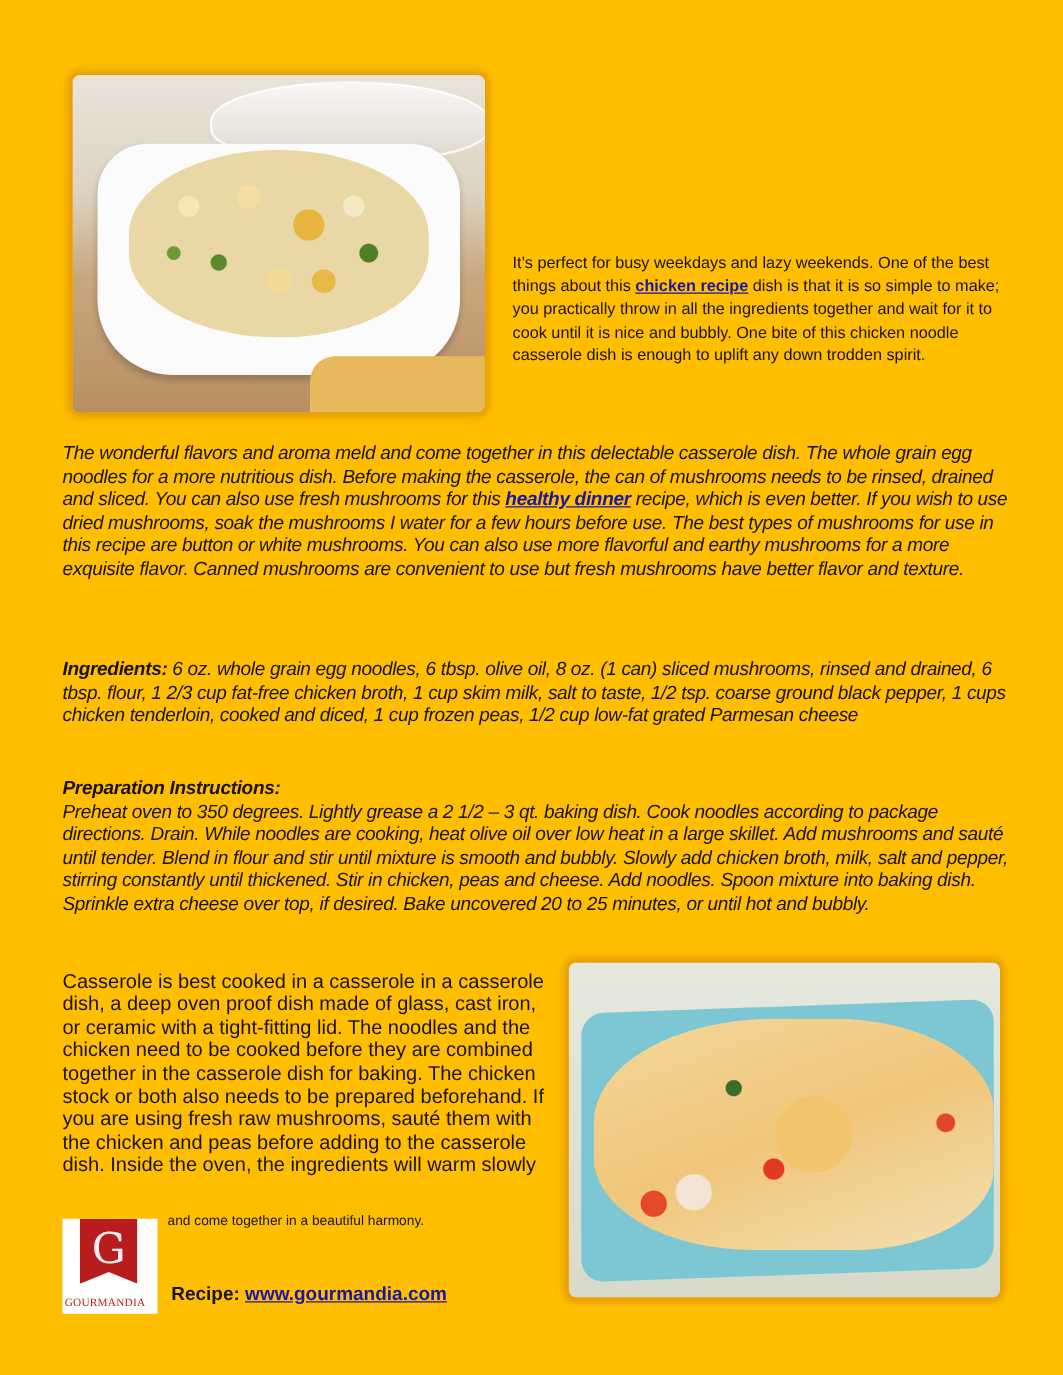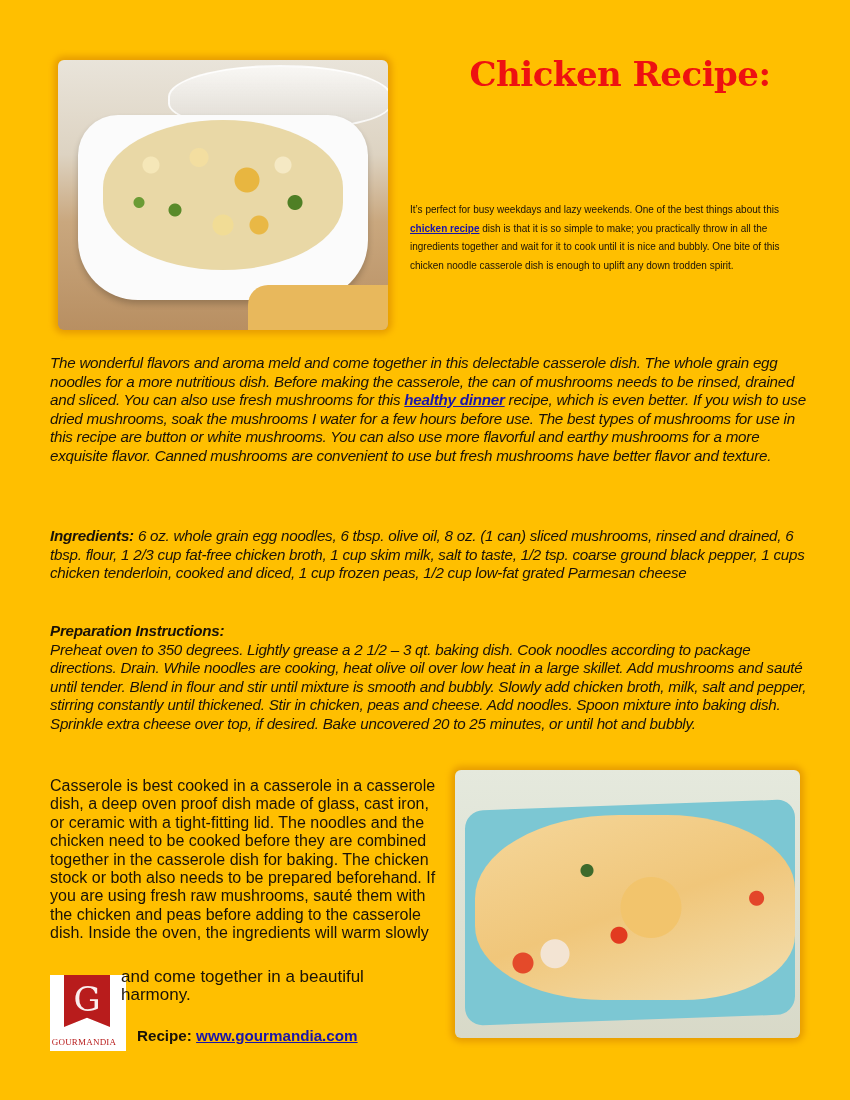--- a/index.html
+++ b/index.html
@@ -85,38 +85,38 @@
       font-family: "DejaVu Serif", serif;
       font-weight: bold;
       font-size: 34px; line-height: 44px;
       letter-spacing: -0.5px;
     }
     .title .line1 { color: #EE1111; display: block; }
     .title .line2, .title .line3 { color: #9A4A12; display: block; }
 
     .intro {
       position: absolute; left: 410px; top: 201px; width: 405px;
-      font-size: 10px; line-height: 18.5px;
+      font-size: 13px; line-height: 18.5px;
     }
     .para {
       position: absolute; left: 50px; width: 770px;
       font-size: 15.2px; line-height: 18.5px;
       letter-spacing: -0.25px;
       font-style: italic;
     }
     #para-main { top: 354px; }
     #para-ingredients { top: 527px; }
     #para-prep { top: 622px; }
     #para-casserole {
       position: absolute; left: 50px; top: 777px; width: 390px;
       font-size: 16px; line-height: 18.4px;
     }
     #para-end {
-      position: absolute; left: 121px; top: 968px; width: 300px;
-      font-size: 17px; line-height: 18.4px;
+      position: absolute; left: 134px; top: 968px; width: 300px;
+      font-size: 11px; line-height: 18.4px;
     }
     #source {
       position: absolute; left: 137px; top: 1027px;
       font-size: 15.2px; font-weight: bold;
     }
     a.link { color: #1a15a8; font-weight: bold; text-decoration: underline; }
     b { font-weight: bold; }
 
     .logo {
       position: absolute; left: 50px; top: 975px; width: 76px; height: 76px;
@@ -142,21 +142,20 @@
 
 <div class="photo-frame" id="photo-top">
   <div class="casserole-bg"></div>
   <div class="lid"></div>
   <div class="dish"></div>
   <div class="filling"></div>
   <div class="napkin"></div>
 </div>
 
 <div class="title">
-  <span class="line1">Chicken Recipe:</span>
 </div>
 
 <div class="intro"><span>It’s perfect for busy weekdays and lazy weekends. One of the best things about this </span><a class="link">chicken recipe</a><span> dish is that it is so simple to make; you practically throw in all the ingredients together and wait for it to cook until it is nice and bubbly. One bite of this chicken noodle casserole dish is enough to uplift any down trodden spirit.</span></div>
 
 <div class="para" id="para-main"><span>The wonderful flavors and aroma meld and come together in this delectable casserole dish. The whole grain egg noodles for a more nutritious dish. Before making the casserole, the can of mushrooms needs to be rinsed, drained and sliced. You can also use fresh mushrooms for this </span><a class="link">healthy dinner</a><span> recipe, which is even better. If you wish to use dried mushrooms, soak the mushrooms I water for a few hours before use. The best types of mushrooms for use in this recipe are button or white mushrooms. You can also use more flavorful and earthy mushrooms for a more exquisite flavor. Canned mushrooms are convenient to use but fresh mushrooms have better flavor and texture.</span></div>
 
 <div class="para" id="para-ingredients"><b>Ingredients:</b><span> 6 oz. whole grain egg noodles, 6 tbsp. olive oil, 8 oz. (1 can) sliced mushrooms, rinsed and drained, 6 tbsp. flour, 1 2/3 cup fat-free chicken broth, 1 cup skim milk, salt to taste, 1/2 tsp. coarse ground black pepper, 1 cups chicken tenderloin, cooked and diced, 1 cup frozen peas, 1/2 cup low-fat grated Parmesan cheese</span></div>
 
 <div class="para" id="para-prep">
   <b>Preparation Instructions:</b><br>

